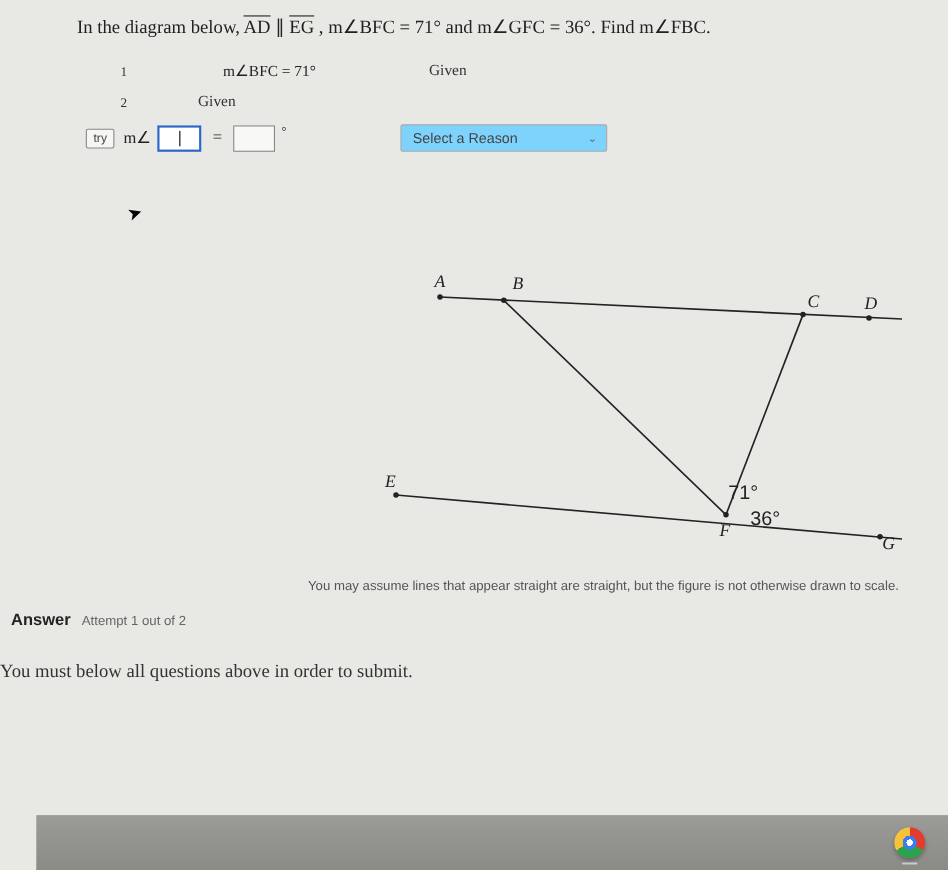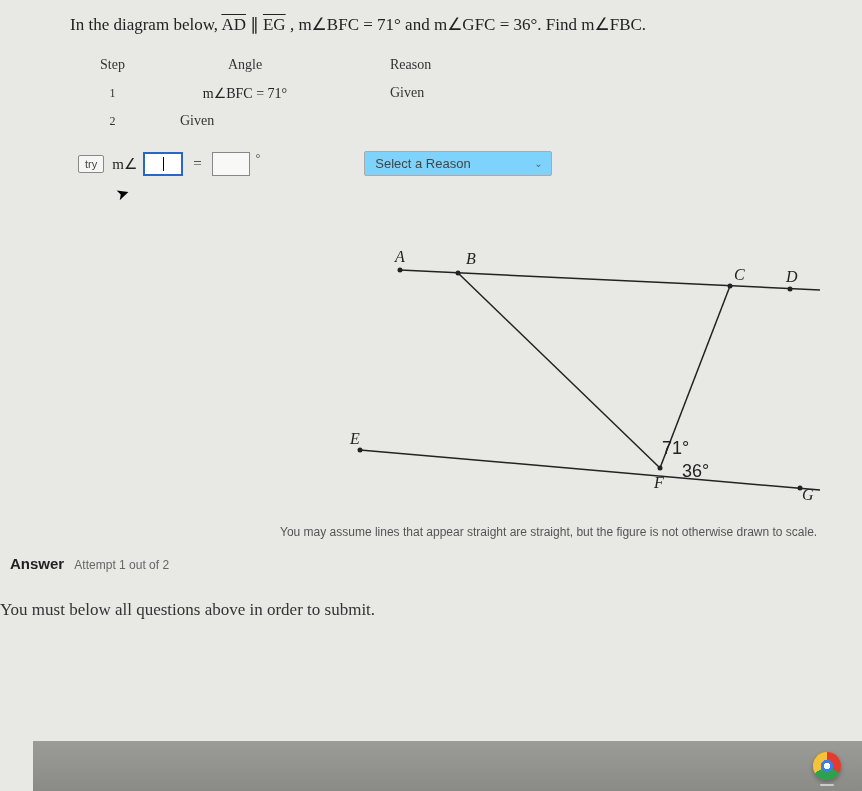--- a/index.html
+++ b/index.html
@@ -32,21 +32,21 @@
   .col-angle { width: 210px; font-size: 14px; text-align: center; }
   .col-reason { width: 220px; font-size: 14px; text-align: left; padding-left: 40px; }
   .hdr-row .col-step, .hdr-row .col-angle, .hdr-row .col-reason { font-size: 14px; font-weight: normal; color: #333; }
   .step-row .col-step { font-size: 12px; color: #333; }
   .step-row .col-angle { font-size: 14px; color: #222; }
   .step-row .col-reason { font-size: 14px; color: #333; }
   .try-row {
     display: flex;
     align-items: center;
     padding-left: 78px;
-    margin-top: 16px;
+    margin-top: 6px;
     gap: 4px;
   }
   .try-btn {
     border: 1px solid #888;
     background: #f6f6f4;
     font-size: 11px;
     padding: 2px 6px;
     border-radius: 2px;
     font-family: sans-serif;
     color: #444;
@@ -181,25 +181,20 @@
 
 <div class="problem-statement">
   <span>In the diagram below,  </span>
   <span class="overline">AD</span>
   <span> ∥ </span>
   <span class="overline">EG</span>
   <span>,  m∠BFC = 71° and m∠GFC = 36°. Find m∠FBC.</span>
 </div>
 
 <div class="table-area">
-  <div class="hdr-row">
-    <div class="col-step">Step</div>
-    <div class="col-angle">Angle</div>
-    <div class="col-reason">Reason</div>
-  </div>
   <div class="step-row">
     <div class="col-step">1</div>
     <div class="col-angle">m∠BFC = 71°</div>
     <div class="col-reason">Given</div>
   </div>
   <div class="step-row">
     <div class="col-step">2</div>
     <div class="col-reason">Given</div>
   </div>
 </div>

